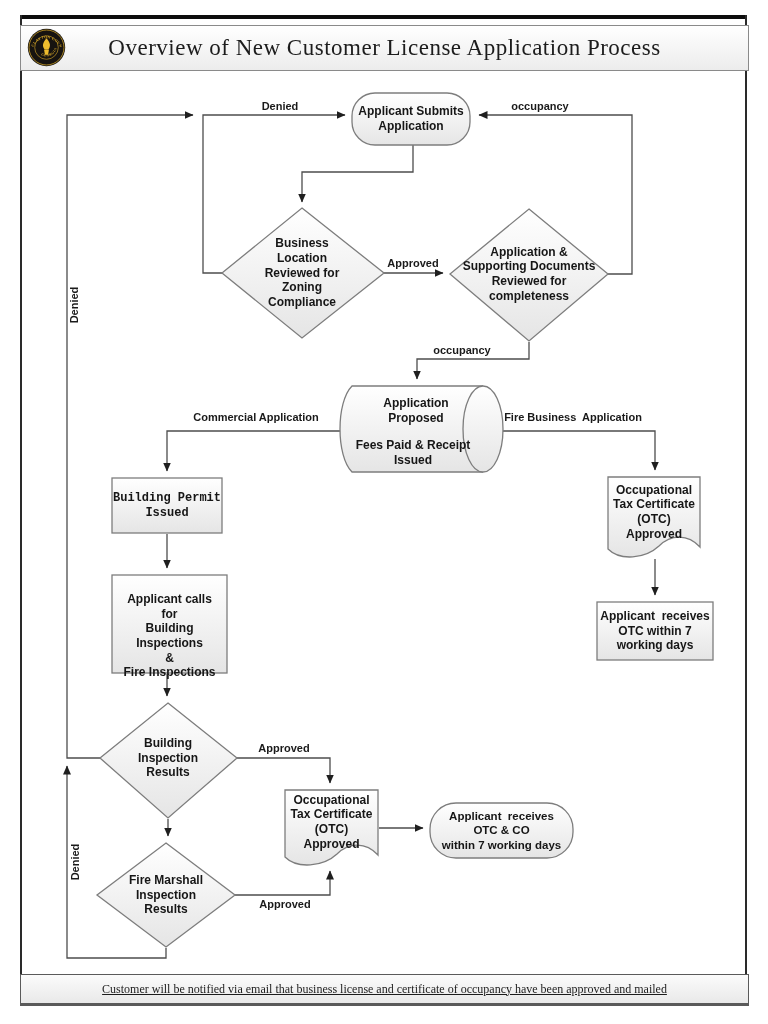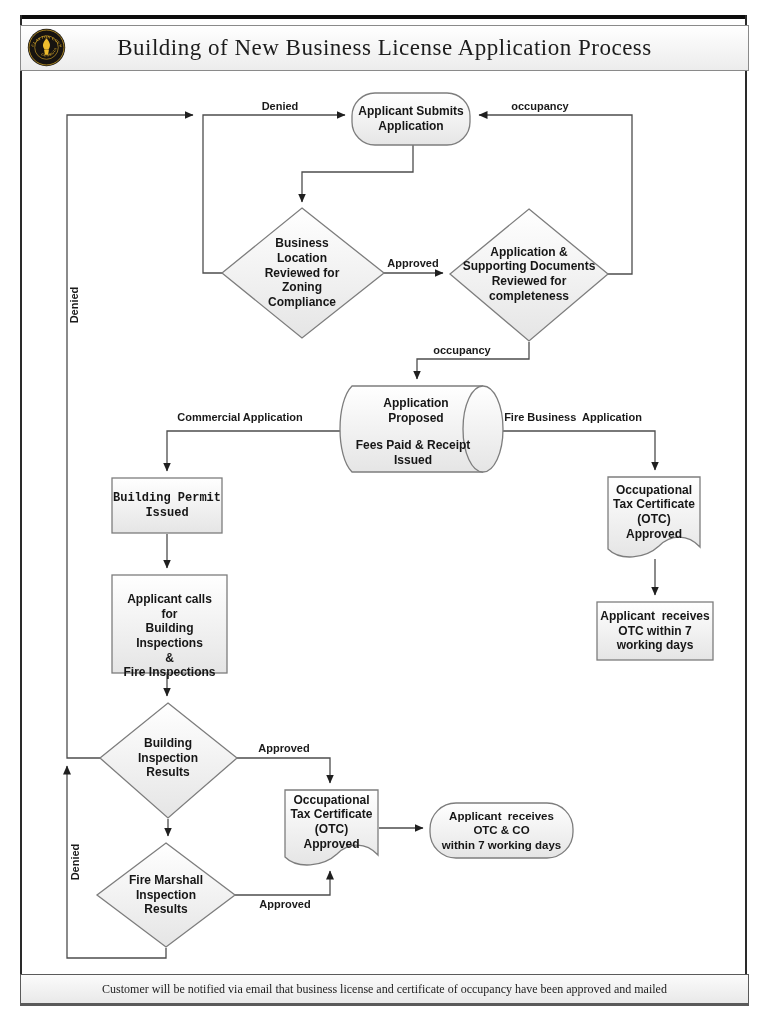--- a/index.html
+++ b/index.html
@@ -11,40 +11,40 @@
   .side-rule.left{left:20px;}
   .side-rule.right{left:745px;}
   .header-bar{position:absolute;left:20px;top:25px;width:727px;height:44px;
       background:linear-gradient(#ffffff,#ececec);border:1px solid #8a8a8a;}
   .seal{position:absolute;left:6px;top:2px;width:39px;height:39px;}
   .title{position:absolute;left:0;top:0;width:100%;height:100%;display:flex;align-items:center;justify-content:center;
       font-family:"Liberation Serif",serif;font-size:23px;color:#1c1c1c;letter-spacing:.5px;}
   .footer-bar{position:absolute;left:20px;top:974px;width:727px;height:28px;
       background:linear-gradient(#fbfbfb,#e9e9e9);border:1px solid #5a5a5a;border-bottom-width:3px;
       display:flex;align-items:center;justify-content:center;
-      font-family:"Liberation Serif",serif;font-size:12px;color:#1c1c1c;}
+      font-family:"Liberation Serif",serif;font-size:12px;color:#1c1c1c;text-decoration:underline;}
   
   .node-label{position:absolute;display:flex;align-items:center;justify-content:center;text-align:center;
       font-weight:bold;font-size:12px;line-height:1.22;color:#161616;white-space:pre-wrap;}
   .edge-label{position:absolute;font-weight:bold;font-size:11px;color:#1a1a1a;text-align:center;white-space:pre;}
   .v-label{position:absolute;display:flex;align-items:center;justify-content:center;
       font-weight:bold;font-size:11px;color:#1a1a1a;transform:rotate(-90deg);white-space:pre;}
   svg.flow{position:absolute;left:0;top:0;}
 </style>
 </head>
 <body>
 
 <div class="page">
 
   <div class="top-rule"></div>
   <div class="side-rule left"></div>
   <div class="side-rule right"></div>
 
   <div class="header-bar">
-    <div class="title">Building of New Business License Application Process</div>
+    <div class="title">Overview of New Customer License Application Process</div>
     <svg class="seal" viewBox="0 0 48 48">
       <circle cx="24" cy="24" r="23" fill="#161310"></circle>
       <circle cx="24" cy="24" r="21.5" fill="none" stroke="#c79c27" stroke-width="1"></circle>
       <circle cx="24" cy="24" r="14.5" fill="none" stroke="#c79c27" stroke-width="0.8"></circle>
       <defs>
         <path id="sealTopArc" d="M 7,26 A 17.5,17.5 0 0 1 41,26" fill="none"></path>
         <path id="sealBotArc" d="M 12,26 A 12.5,12.5 0 0 0 36,26" fill="none"></path>
       </defs>
       <text font-size="4.6" font-weight="bold" fill="#d9a928" letter-spacing="0.4" font-family="Liberation Serif, serif">
         <textPath href="#sealTopArc" startOffset="6%">CLAYTON COUNTY</textPath>
@@ -169,21 +169,21 @@
 (OTC)
 Approved</div>
   <div class="node-label" style="left:430px;top:805px;width:143px;height:51px;font-size:11.5px;">Applicant  receives
 OTC &amp; CO
 within 7 working days</div>
 
   <div class="edge-label" style="left:245px;top:100px;width:70px;">Denied</div>
   <div class="edge-label" style="left:500px;top:100px;width:80px;">occupancy</div>
   <div class="edge-label" style="left:378px;top:257px;width:70px;">Approved</div>
   <div class="edge-label" style="left:427px;top:344px;width:70px;">occupancy</div>
-  <div class="edge-label" style="left:160px;top:411px;width:160px;">Commercial Application</div>
+  <div class="edge-label" style="left:176px;top:411px;width:160px;">Commercial Application</div>
   <div class="edge-label" style="left:488px;top:411px;width:170px;">Fire Business  Application</div>
   <div class="edge-label" style="left:249px;top:742px;width:70px;">Approved</div>
   <div class="edge-label" style="left:250px;top:898px;width:70px;">Approved</div>
   <div class="v-label" style="left:50px;top:288px;width:48px;height:34px;">Denied</div>
   <div class="v-label" style="left:51px;top:845px;width:48px;height:34px;">Denied</div>
 
   <div class="footer-bar">Customer will be notified via email that business license and certificate of occupancy have been approved and mailed</div>
 
 </div>
 

